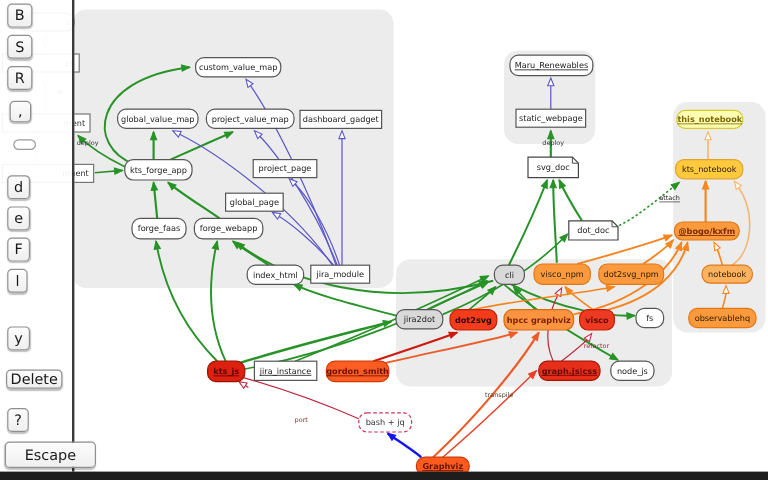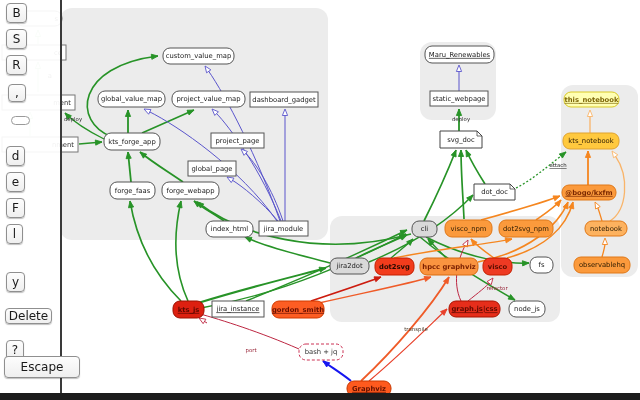--- a/index.html
+++ b/index.html
@@ -423,16 +423,16 @@
       <button class="key" style="left: 6px; top: 55px; width: 21px; height: 20px;">R</button>
       <button class="key" style="left: 8px; top: 84px; width: 18px; height: 18px;">,</button>
       <button class="key pill" style="left: 11px; top: 116px; width: 19px; height: 9px;"></button>
       <button class="key" style="left: 6px; top: 146px; width: 19px; height: 20px;">d</button>
       <button class="key" style="left: 6px; top: 172px; width: 19px; height: 20px;">e</button>
       <button class="key" style="left: 6px; top: 198px; width: 19px; height: 20px;">F</button>
       <button class="key" style="left: 6px; top: 224px; width: 17px; height: 20px;">l</button>
       <button class="key" style="left: 6px; top: 272px; width: 19px; height: 20px;">y</button>
       <button class="key" style="left: 5px; top: 308px; width: 47px; height: 16px;">Delete</button>
       <button class="key" style="left: 6px; top: 340px; width: 18px; height: 20px;">?</button>
-      <button class="key" style="left: 4px; top: 356px; width: 76px; height: 22px;">Escape</button>
+      <button class="key" style="left: 4px; top: 368px; width: 76px; height: 22px;">Escape</button>
     </div>
   <div id="bottom-bar"></div>
 </div>
 
 </body></html>

